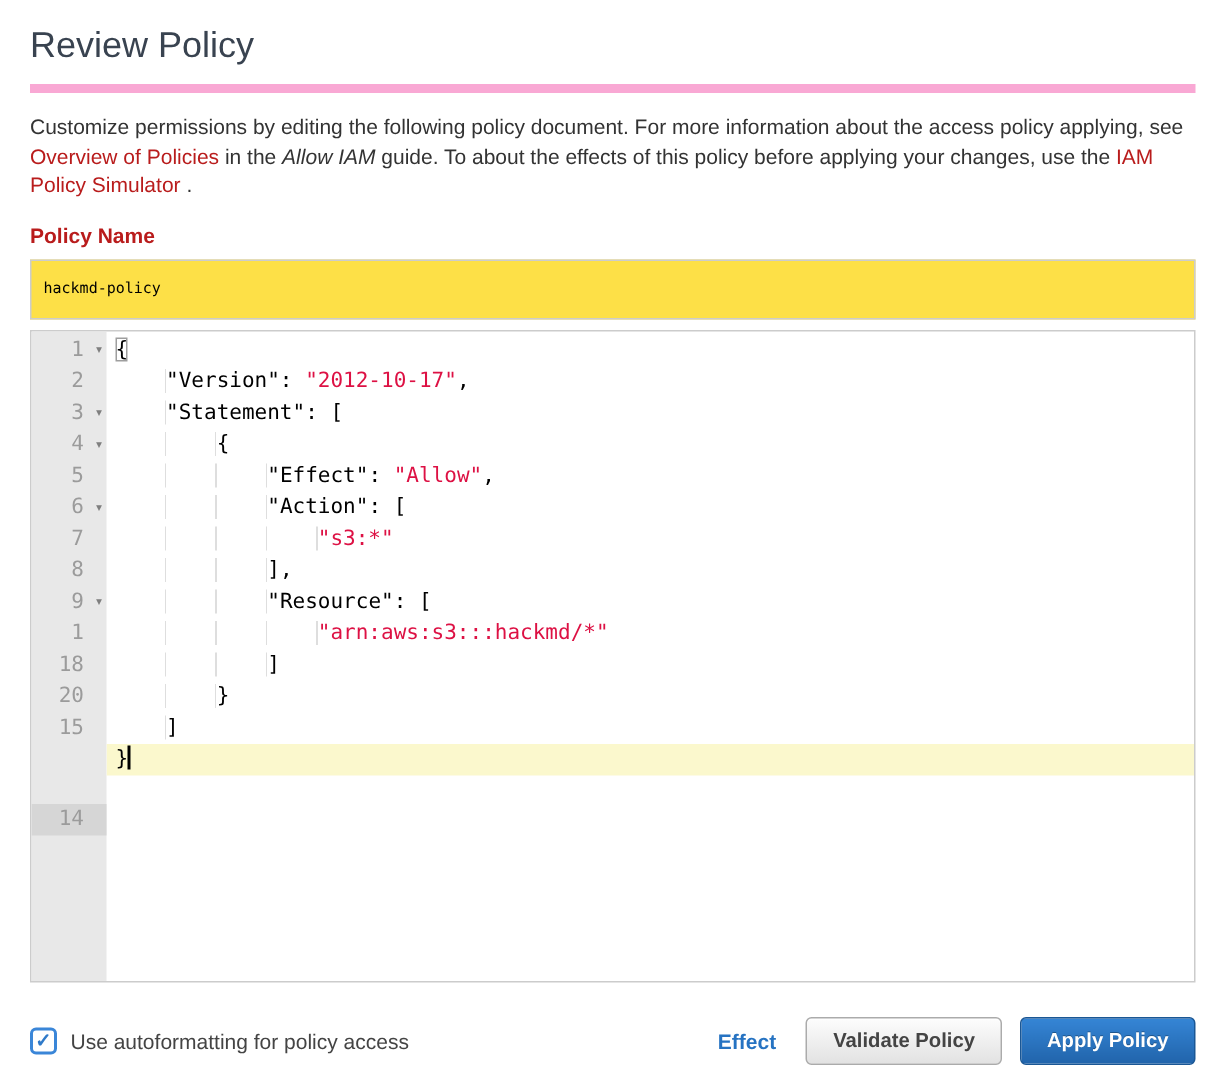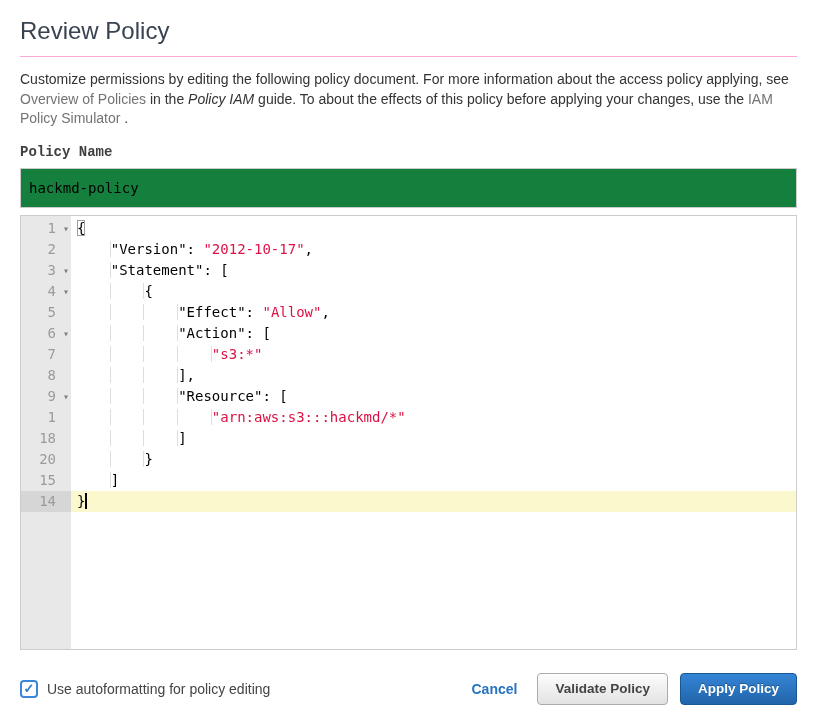--- a/index.html
+++ b/index.html
@@ -2,50 +2,50 @@
 <html><head>
 <meta charset="utf-8">
 <style>
   * { box-sizing: border-box; margin: 0; padding: 0; }
   html, body { background: #fff; }
   body { font-family: "Liberation Sans", sans-serif; color: #333; }
   .page { width: 814px; height: 719px; overflow: hidden; background: #fff; padding: 17px 17px 0 20px; }
 
   h1.page-title {
     font-size: 24px; font-weight: 400; color: #394350;
-    padding-bottom: 11px; border-bottom: 1px solid #f9a8d4; letter-spacing: 0;
+    padding-bottom: 11px; border-bottom: 6px solid #f9a8d4; letter-spacing: 0;
   }
   p.intro {
     margin-top: 13px; font-size: 14px; line-height: 19.5px; color: #333;
   }
-  p.intro a { color: #737373; text-decoration: none; cursor: pointer; }
+  p.intro a { color: #b91c1c; text-decoration: none; cursor: pointer; }
   p.intro em { font-style: italic; }
 
-  .field-label { margin-top: 15px; font-size: 14px; font-weight: 700; color: #404040; font-family: Liberation Mono, monospace; }
+  .field-label { margin-top: 15px; font-size: 14px; font-weight: 700; color: #b91c1c; }
 
   .policy-name-input {
     margin-top: 8px; width: 100%; height: 40px;
-    border: 1px solid #ccc; border-radius: 0; background: #15803d;
-    font-family: "DejaVu Sans Mono", monospace; font-size: 14px; color: #000;
+    border: 1px solid #ccc; border-radius: 0; background: #fde047;
+    font-family: "DejaVu Sans Mono", monospace; font-size: 10px; color: #000;
     padding: 0 8px; outline: none; display: block;
   }
 
   
   .editor {
     margin-top: 7px; height: 435px; border: 1px solid #ccc; background: #fff;
     display: flex; overflow: hidden;
     font-family: "DejaVu Sans Mono", monospace; font-size: 14px; line-height: 21px;
     position: relative; cursor: text;
   }
   .gutter {
     width: 50px; flex: 0 0 50px; background: #e8e8e8; color: #9b9b9b;
     padding-top: 2px; user-select: none;
   }
   .gutter-cell { position: relative; text-align: right; padding-right: 15px; height: 21px; }
-  .gutter-cell.active { background: #d6d6d6; }
+  .gutter-cell.active { background: #d6d6d6; margin-top: 40px; }
   .gutter-cell .fold {
     position: absolute; right: 2px; top: 0; font-size: 10px; color: #7f7f7f; cursor: pointer;
   }
   .code { flex: 1 1 auto; padding-top: 2px; overflow: hidden; }
   .line { white-space: pre; height: 21px; padding-left: 6px; }
   .line.active { background: #fbf8cd; }
   .tok-k, .tok-p { color: #000; }
   .tok-s { color: #dd1144; }
   .tok-b { color: #000; outline: 1px solid #9e9e9e; outline-offset: -1px; }
   .tok-i {
@@ -85,21 +85,21 @@
     color: #fff; text-shadow: 0 -1px 0 rgba(0,0,0,.3);
   }
 </style>
 </head>
 <body>
 
 <div class="page">
 
   <h1 class="page-title">Review Policy</h1>
 
-  <p class="intro"><span>Customize permissions by editing the following policy document. For more information about the access policy applying, see </span><a>Overview of Policies</a><span> in the </span><em>Policy IAM</em><span> guide. To about the effects of this policy before applying your changes, use the </span><a>IAM Policy Simulator</a><span> .</span></p>
+  <p class="intro"><span>Customize permissions by editing the following policy document. For more information about the access policy applying, see </span><a>Overview of Policies</a><span> in the </span><em>Allow IAM</em><span> guide. To about the effects of this policy before applying your changes, use the </span><a>IAM Policy Simulator</a><span> .</span></p>
 
   <div class="field-label">Policy Name</div>
   <input class="policy-name-input" type="text" value="hackmd-policy" style="">
 
 
   <div class="editor">
     <div class="gutter">
         <div class="gutter-cell"><span>1</span><span class="fold">▾</span></div>
         <div class="gutter-cell"><span>2</span></div>
         <div class="gutter-cell"><span>3</span><span class="fold">▾</span></div>
@@ -131,22 +131,22 @@
         <div class="line"><span class="tok-i">    </span><span class="tok-p">]</span></div>
         <div class="line active"><span class="tok-p">}</span><span class="cursor"></span></div>
       </div>
   </div>
 
   <div class="footer">
     <div class="autoformat">
       <span class="checkbox">
           <span>✓</span>
         </span>
-      <span class="autoformat-label">Use autoformatting for policy editing</span>
+      <span class="autoformat-label">Use autoformatting for policy access</span>
     </div>
     <div class="footer-right">
-      <a class="cancel-link">Cancel</a>
+      <a class="cancel-link">Effect</a>
       <button class="btn btn-validate">Validate Policy</button>
       <button class="btn btn-apply">Apply Policy</button>
     </div>
   </div>
 
 </div>
 
 </body></html>

